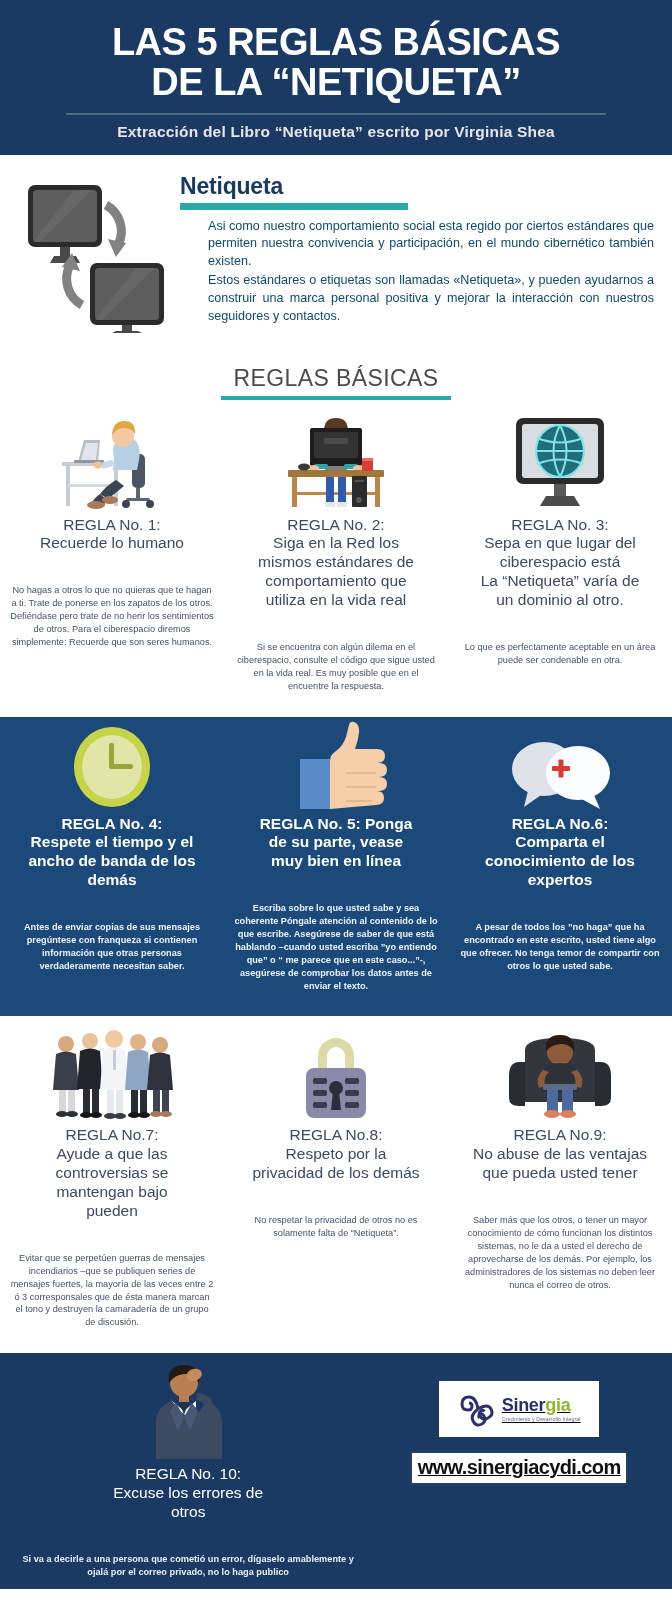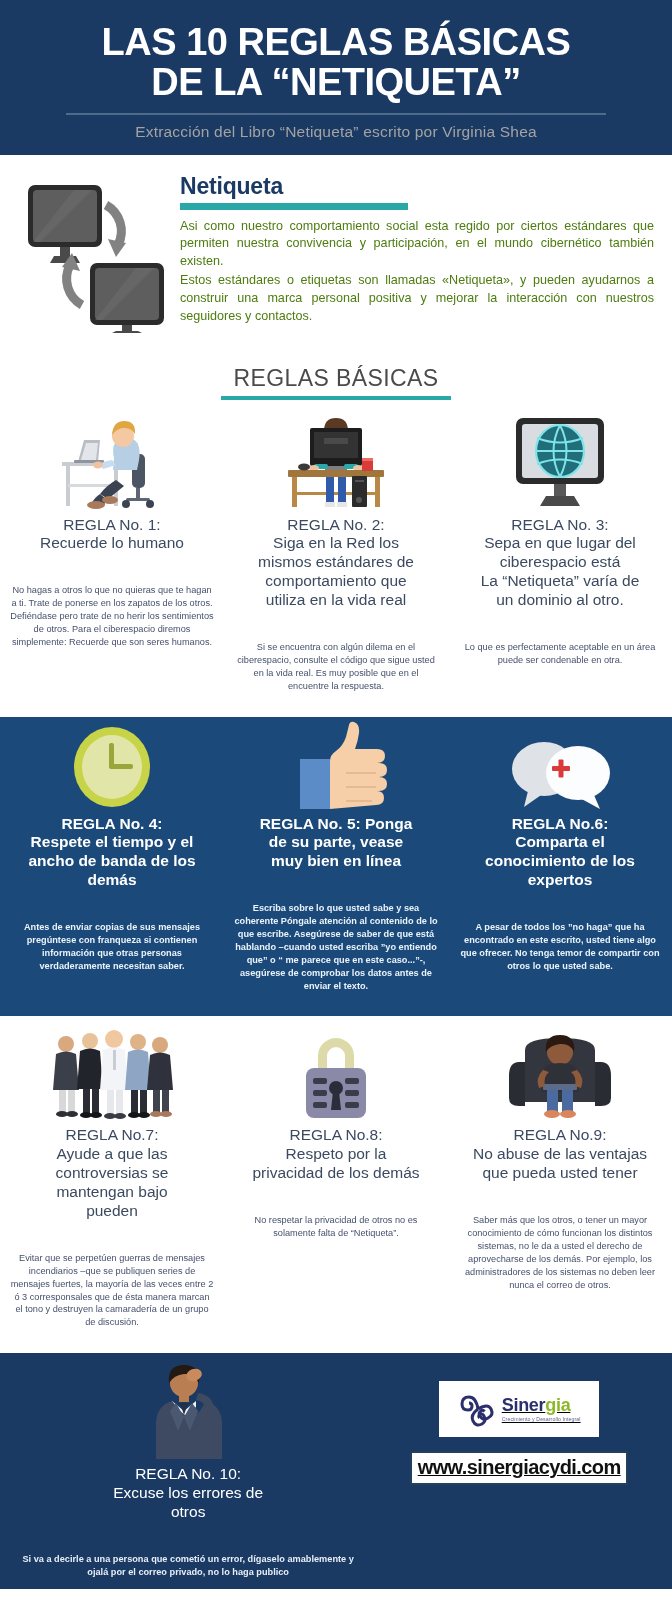--- a/index.html
+++ b/index.html
@@ -29,23 +29,23 @@
     padding:0 14px;
   }
   .header h1 .l2 { display:block; }
   .header .rule {
     width:540px;
     height:2px;
     background:#4f6b8c;
     margin:10px auto 8px auto;
   }
   .header .sub {
-    color:#a3a3a3;
+    color:#e5e5e5;
     font-size:15.5px;
-    font-weight:normal;
+    font-weight:bold;
     letter-spacing:0.2px;
   }
 
   
   .intro {
     background:#ffffff;
     display:flex;
     padding:18px 18px 10px 22px;
     align-items:flex-start;
   }
@@ -54,24 +54,25 @@
   .intro-title {
     color:#1b3a63;
     font-size:23px;
     font-weight:bold;
     letter-spacing:-0.2px;
   }
   .intro-underline {
     width:228px; height:7px; background:#2aa8a8; margin:3px 0 8px 0;
   }
   .intro-body {
-    color:#4d7c0f;
+    color:#0c4a6e;
     font-size:12.6px;
     line-height:1.42;
     text-align:justify;
+    margin-left:28px;
   }
   .intro-body p { margin-bottom:1px; }
 
   
   .sec-head { text-align:center; padding:18px 0 6px 0; background:#fff; }
   .sec-head .t {
     display:inline-block;
     color:#4a4a4a;
     font-size:23px;
     font-weight:normal;
@@ -149,21 +150,21 @@
     letter-spacing:-0.6px;
   }
 </style>
 </head>
 <body>
 
 <div class="page">
 
   <div class="header">
     <h1>
-      <span>LAS 10 REGLAS BÁSICAS</span>
+      <span>LAS 5 REGLAS BÁSICAS</span>
       <span class="l2">DE LA “NETIQUETA”</span>
     </h1>
     <div class="rule"></div>
     <div class="sub">Extracción del Libro “Netiqueta” escrito por Virginia Shea</div>
   </div>
 
   <div class="intro">
     <div class="intro-art">
       <svg width="150" height="152" viewBox="0 0 150 152">
 

